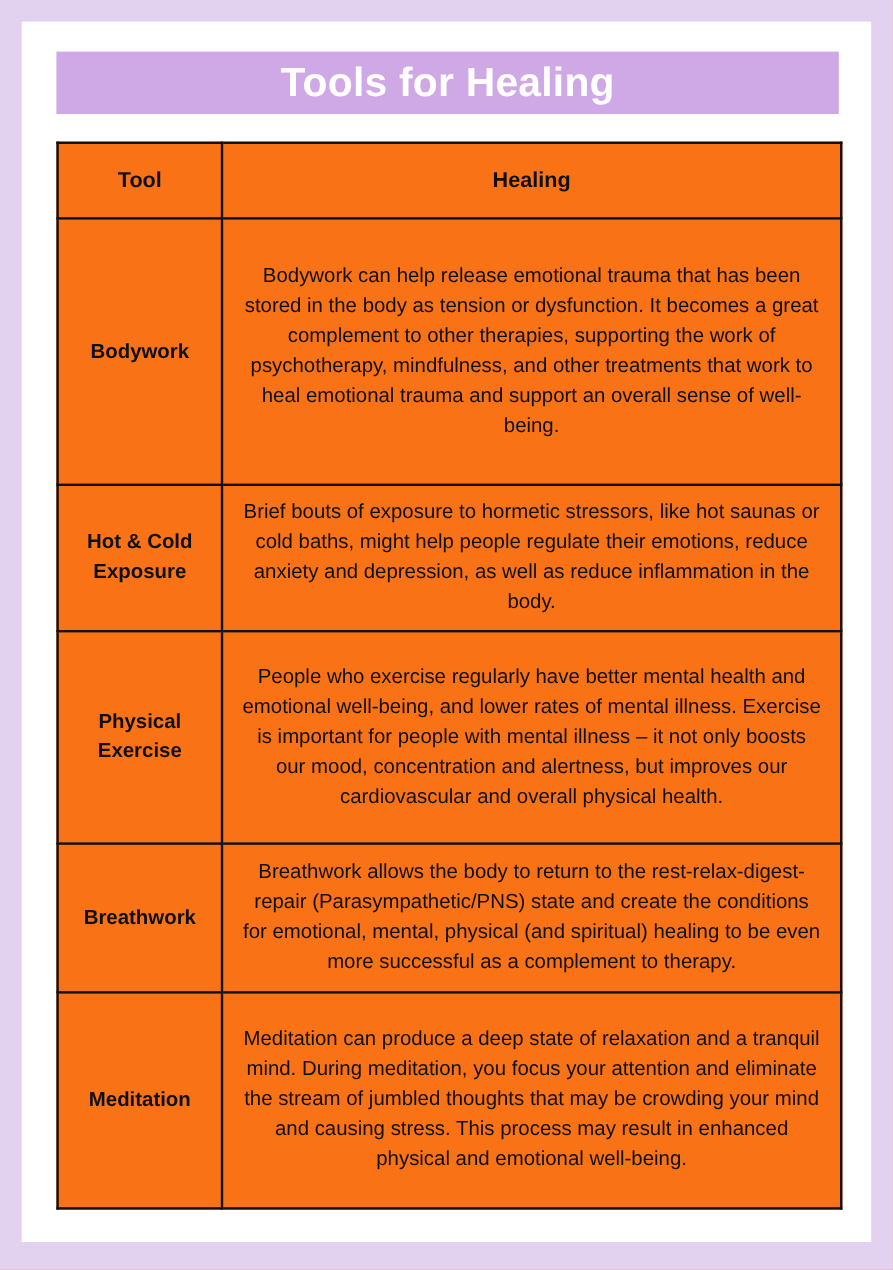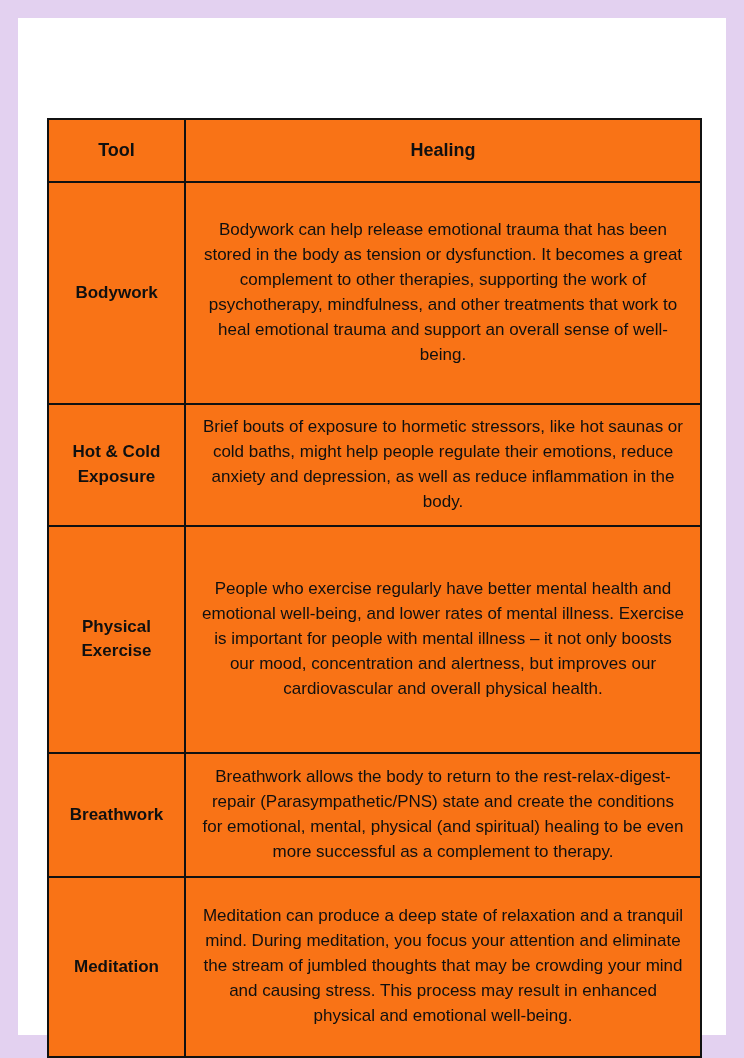--- a/index.html
+++ b/index.html
@@ -104,30 +104,33 @@
   td.comment-cell {
     text-align: center;
     font-size: 17px;
     font-weight: normal;
     line-height: 1.47;
     padding: 10px 14px;
   }
 
   tr.row-bodywork td { height: 222px; }
   tr.row-hotcold td { height: 108px; }
-  tr.row-exercise td { height: 227px; }
+  tr.row-exercise td { height: 177px; }
   tr.row-breathwork td { height: 124px; }
   tr.row-meditation td { height: 180px; }
 </style>
 </head>
 <body>
 
 <div class="page-frame">
   <div class="page-sheet">
 
+    <div class="title-banner">
+      <span class="title-text">Tools for Healing</span>
+    </div>
 
     <div class="table-wrap">
       <table class="healing-table">
         <colgroup>
           <col class="col-tool">
           <col class="col-comments">
         </colgroup>
         <thead>
           <tr>
             <th>Tool</th>

